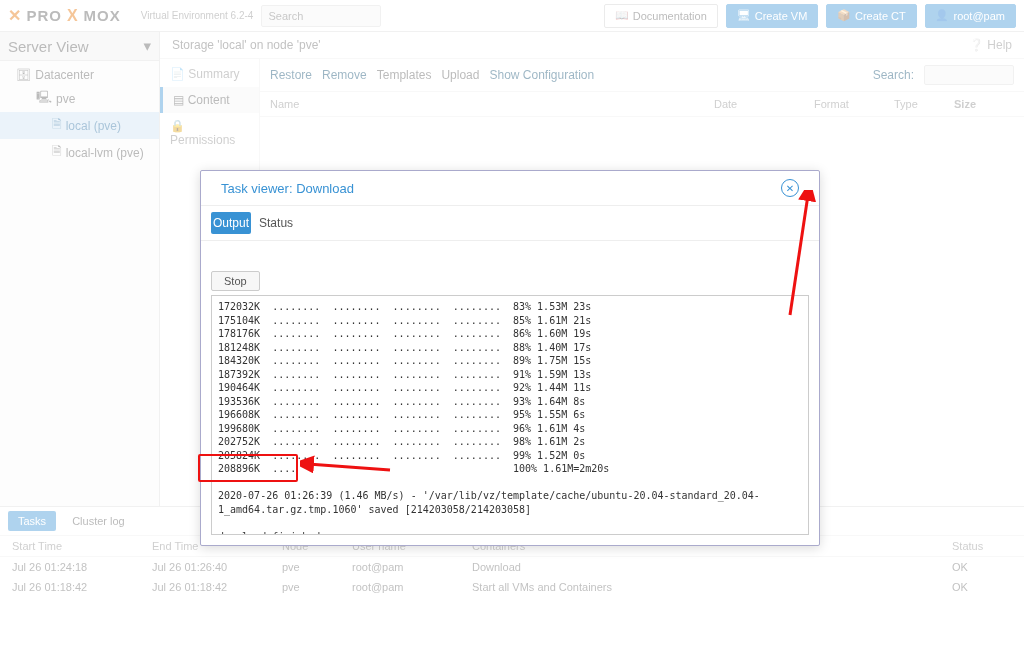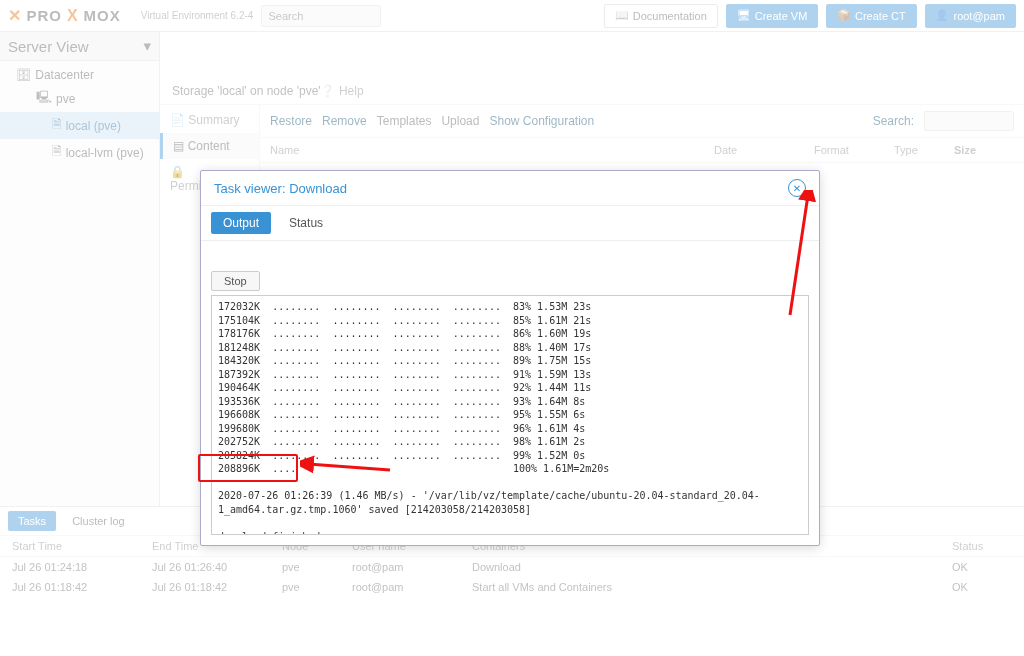--- a/index.html
+++ b/index.html
@@ -94,22 +94,21 @@
   display: flex;
   flex-direction: column;
   background: #fff;
 }
 .content-head {
   padding: 6px 12px;
   font-size: 12px;
   color: #666;
   border-bottom: 1px solid #eee;
   display: flex;
-  justify-content: flex-start;
-  margin-top: 46px;
+  justify-content: space-between;
 }
 .side-tabs {
   display: flex;
   height: calc(100% - 30px);
 }
 .side-tab-col {
   width: 100px;
   border-right: 1px solid #eee;
   padding-top: 2px;
 }
@@ -193,21 +192,21 @@
   position: absolute;
   left: 200px; top: 170px;
   width: 620px;
   background: #fff;
   border: 1px solid #aac;
   border-radius: 2px;
   box-shadow: 0 2px 12px rgba(0,0,0,0.15);
   z-index: 10;
 }
 .dlg-title {
-  padding: 8px 13px;
+  padding: 8px 20px;
   font-size: 13px;
   color: #3892d4;
   border-bottom: 1px solid #eee;
   display: flex;
   justify-content: space-between;
   align-items: center;
 }
 .dlg-close {
   width: 18px; height: 18px;
   border: 1px solid #3892d4;
@@ -219,21 +218,21 @@
   font-size: 10px;
   cursor: pointer;
 }
 .dlg-tabs {
   display: flex;
   padding: 6px 10px;
   gap: 6px;
   border-bottom: 1px solid #eee;
 }
 .dtab {
-  padding: 4px 12px;
+  padding: 4px 2px;
   font-size: 12px;
   border-radius: 2px;
   cursor: pointer;
 }
 .dtab.active { background: #3892d4; color: #fff; }
 .dlg-body {
   padding: 6px 10px 10px 10px;
 }
 .stop-btn {
   display: inline-block;

